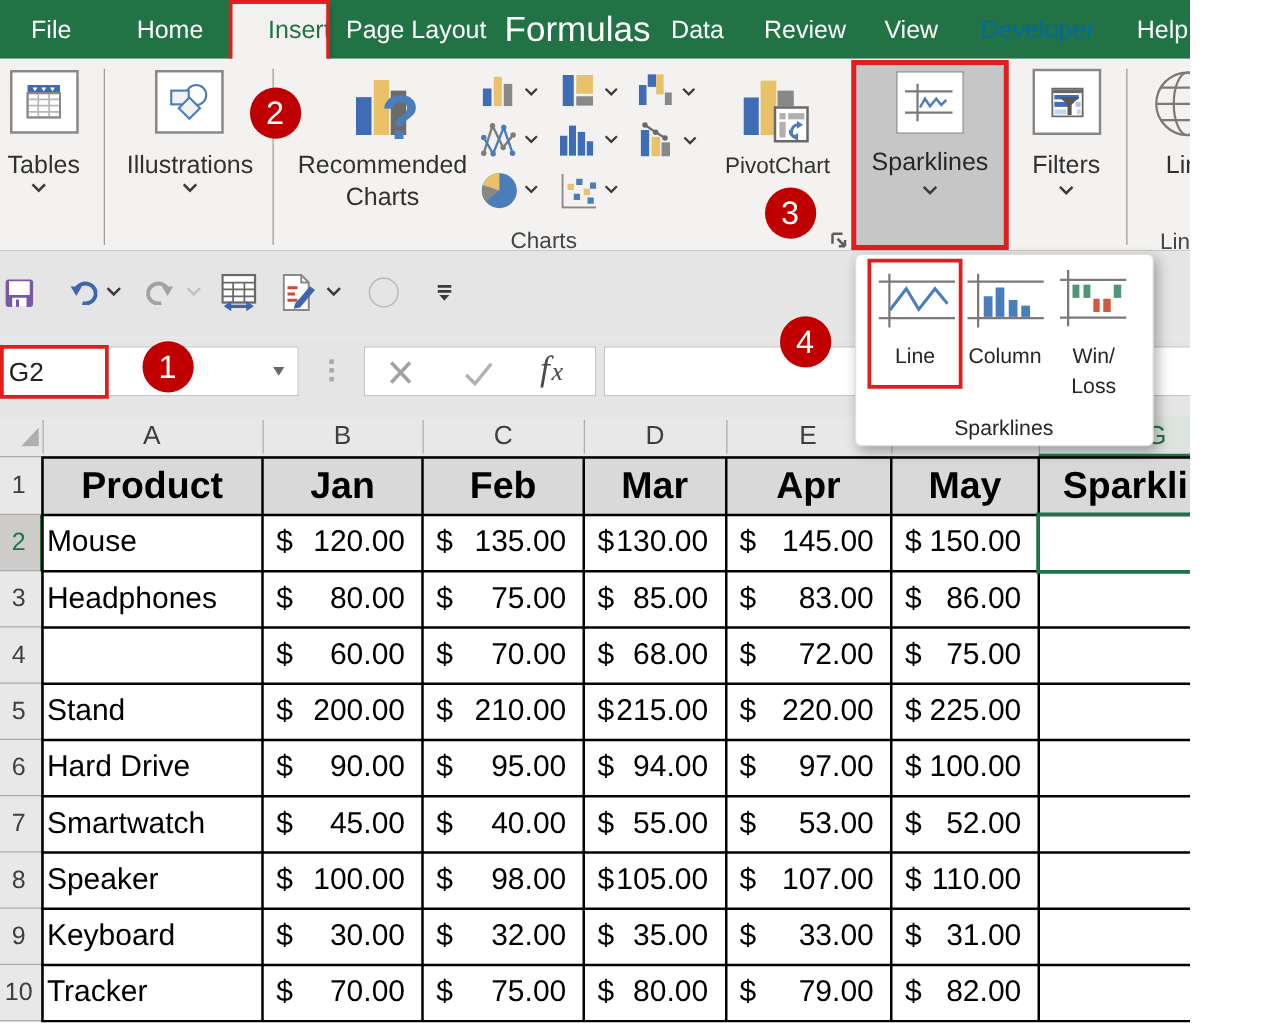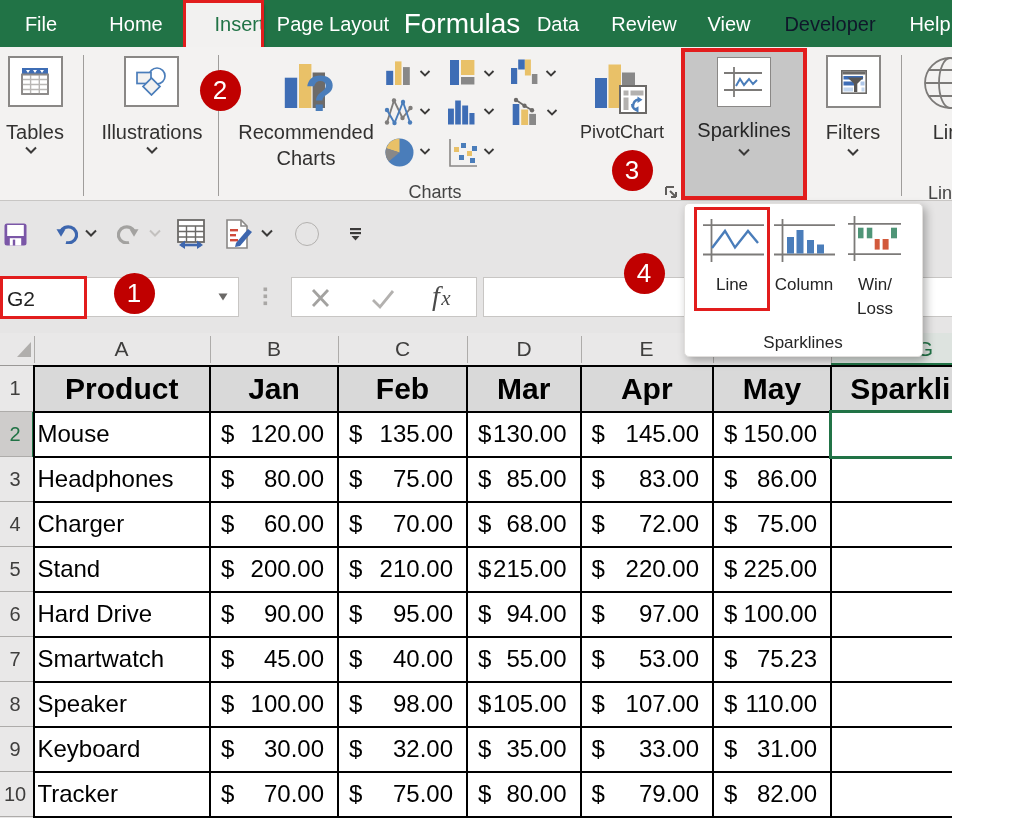--- a/index.html
+++ b/index.html
@@ -10,21 +10,21 @@
 <div id="root">
 
 <div class="a" style="left:0;top:0;width:1024px;height:47px;background:#217346"></div>
 <div class="a ctr" style="left:-29px;top:12px;width:140px;height:24px;line-height:24px;font-size:20px;color:#fff">File</div>
 <div class="a ctr" style="left:66px;top:12px;width:140px;height:24px;line-height:24px;font-size:20px;color:#fff">Home</div>
 <div class="a ctr" style="left:263px;top:12px;width:140px;height:24px;line-height:24px;font-size:20px;color:#fff">Page Layout</div>
 <div class="a ctr" style="left:392px;top:12px;width:140px;height:24px;line-height:24px;font-size:28px;color:#fff">Formulas</div>
 <div class="a ctr" style="left:488px;top:12px;width:140px;height:24px;line-height:24px;font-size:20px;color:#fff">Data</div>
 <div class="a ctr" style="left:659px;top:12px;width:140px;height:24px;line-height:24px;font-size:20px;color:#fff">View</div>
 <div class="a ctr" style="left:574px;top:12px;width:140px;height:24px;line-height:24px;font-size:20px;color:#fff">Review</div>
-<div class="a ctr" style="left:760px;top:12px;width:140px;height:24px;line-height:24px;font-size:20px;color:#0f172a">Developer</div>
+<div class="a ctr" style="left:760px;top:12px;width:140px;height:24px;line-height:24px;font-size:20px;color:#0369a1">Developer</div>
 <div class="a ctr" style="left:860px;top:12px;width:140px;height:24px;line-height:24px;font-size:20px;color:#fff">Help</div>
 <div class="a" style="left:185px;top:3px;width:77px;height:46px;background:#f2f1f0;box-shadow:2px 2px 3px rgba(0,0,0,0.35)"></div>
 <div class="a ctr" style="left:202px;top:12px;width:75px;height:24px;line-height:24px;font-size:20px;color:#217346">Insert</div>
 <div class="a" style="left:183px;top:0;width:81px;height:50.5px;border:3px solid #e21d1d"></div>
 <svg class="a" style="left:988px;top:8px" width="24" height="31" viewBox="0 0 24 31">
 <circle cx="11.5" cy="10" r="8.7" fill="none" stroke="#fff" stroke-width="2"></circle>
 <path d="M8 17.8 L8 23 M15 17.8 L15 23" stroke="#fff" stroke-width="1.8"></path>
 <rect x="6.8" y="23" width="9.4" height="3" fill="#fff"></rect>
 <rect x="9.3" y="24" width="4.4" height="1.6" fill="#217346"></rect>
 <path d="M7 28 L16 28 L17.5 30.5 L5.5 30.5 Z" fill="#fff"></path>
@@ -393,21 +393,20 @@
       <span style="float:right">85.00</span>
     </div>
 <div class="a" style="left:591.5px;top:455.5px;width:107.5px;height:45.0px;line-height:45.0px;font-size:24px;color:#000">
       <span style="float:left">$</span>
       <span style="float:right">83.00</span>
     </div>
 <div class="a" style="left:724px;top:455.5px;width:93px;height:45.0px;line-height:45.0px;font-size:24px;color:#000">
       <span style="float:left">$</span>
       <span style="float:right">86.00</span>
     </div>
-<div class="a" style="left:37.5px;top:500.5px;width:168.5px;height:45.0px;line-height:45.0px;font-size:24px;color:#000;white-space:nowrap">Charger</div>
 <div class="a" style="left:221px;top:500.5px;width:103px;height:45.0px;line-height:45.0px;font-size:24px;color:#000">
       <span style="float:left">$</span>
       <span style="float:right">60.00</span>
     </div>
 <div class="a" style="left:349px;top:500.5px;width:104px;height:45.0px;line-height:45.0px;font-size:24px;color:#000">
       <span style="float:left">$</span>
       <span style="float:right">70.00</span>
     </div>
 <div class="a" style="left:478px;top:500.5px;width:88.5px;height:45.0px;line-height:45.0px;font-size:24px;color:#000">
       <span style="float:left">$</span>
@@ -475,21 +474,21 @@
 <div class="a" style="left:478px;top:635.5px;width:88.5px;height:45.0px;line-height:45.0px;font-size:24px;color:#000">
       <span style="float:left">$</span>
       <span style="float:right">55.00</span>
     </div>
 <div class="a" style="left:591.5px;top:635.5px;width:107.5px;height:45.0px;line-height:45.0px;font-size:24px;color:#000">
       <span style="float:left">$</span>
       <span style="float:right">53.00</span>
     </div>
 <div class="a" style="left:724px;top:635.5px;width:93px;height:45.0px;line-height:45.0px;font-size:24px;color:#000">
       <span style="float:left">$</span>
-      <span style="float:right">75.23</span>
+      <span style="float:right">52.00</span>
     </div>
 <div class="a" style="left:37.5px;top:680.5px;width:168.5px;height:45.0px;line-height:45.0px;font-size:24px;color:#000;white-space:nowrap">Speaker</div>
 <div class="a" style="left:221px;top:680.5px;width:103px;height:45.0px;line-height:45.0px;font-size:24px;color:#000">
       <span style="float:left">$</span>
       <span style="float:right">100.00</span>
     </div>
 <div class="a" style="left:349px;top:680.5px;width:104px;height:45.0px;line-height:45.0px;font-size:24px;color:#000">
       <span style="float:left">$</span>
       <span style="float:right">98.00</span>
     </div>

